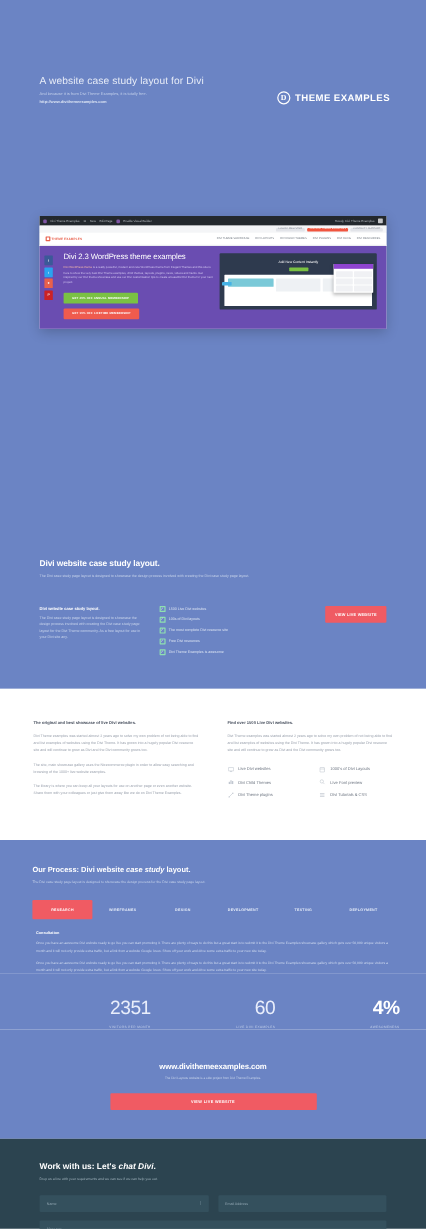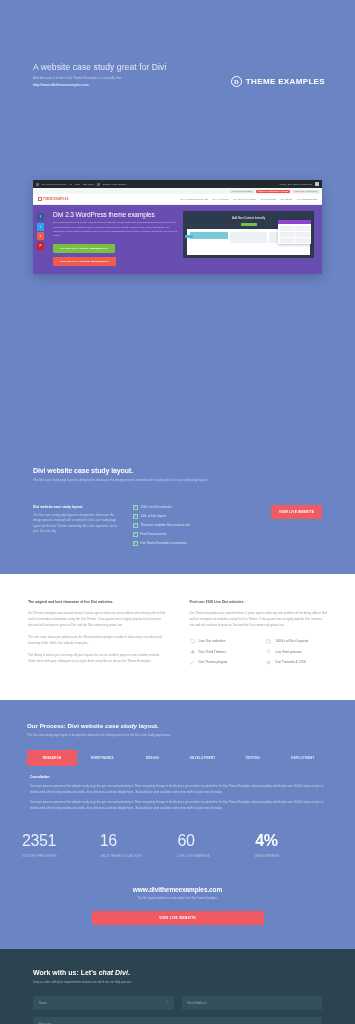--- a/index.html
+++ b/index.html
@@ -133,21 +133,21 @@
   .proc-sub { color: #c5d2ea; font-size: 2.9px; margin-top: 4px; }
   .tabs { display: flex; margin-top: 13px; }
   .tab { flex: 1; text-align: center; font-size: 3px; color: #e4ebf8; font-weight: bold; letter-spacing: .25px; padding: 6px 0; white-space: nowrap; }
   .tab.active { background: #f05b63; color: #ffffff; border-radius: 1px; }
   .tab-body { padding: 9px 3px 0; }
   .tab-body h5 { color: #ffffff; font-size: 3.2px; font-weight: bold; }
   .tab-body p { color: #cdd8ee; font-size: 2.8px; line-height: 1.95; margin-top: 5px; }
 
   
   .stats { display: flex; padding: 22px 22px 0; background: #6b84c4; }
-  .stat { flex: 1; text-align: left; }
+  .stat { flex: 1; text-align: right; }
   .stat-num { color: #e9eefb; font-size: 16px; font-weight: 300; letter-spacing: -.4px; line-height: 1; }
   .stat-num.bold { font-weight: bold; color: #ffffff; }
   .stat-lbl { color: #c3d0ea; font-size: 2.6px; letter-spacing: .35px; margin-top: 6px; }
 
   
   .cta-block { background: #6b84c4; padding: 28px 33px 24px; text-align: center; }
   .cta-dom { color: #ffffff; font-size: 6.5px; font-weight: bold; letter-spacing: -.1px; }
   .cta-note { color: #c5d2ea; font-size: 2.6px; margin-top: 4px; }
   .cta-wide { display: inline-block; background: #f05b63; color: #fff; font-size: 3.2px; font-weight: bold; padding: 5px 0; width: 172px; border-radius: 1px; margin-top: 11px; letter-spacing: .3px; }
 
@@ -162,21 +162,21 @@
   .textarea { background: #34505d; border-radius: 1px; margin-top: 7px; padding: 5px 6px; font-size: 3px; color: #8fa4b0; height: 48px; position: relative; }
 </style>
 </head>
 <body>
 
 <div class="page">
 
   <section class="hero">
     <div class="hero-top">
       <div class="hero-text">
-        <div class="hero-title">A website case study great for Divi</div>
+        <div class="hero-title">A website case study layout for Divi</div>
         <div class="hero-sub">And because it is from Divi Theme Examples, it is totally free.</div>
         <div class="hero-url">http://www.divithemeexamples.com</div>
       </div>
       <div class="hero-logo">
         <div class="logo-circle">D</div>
         <div class="logo-text">THEME EXAMPLES</div>
       </div>
     </div>
 
     <div class="browser">
@@ -378,24 +378,20 @@
       <p>Once you have an awesome Divi website ready to go live you can start promoting it. There are plenty of ways to do this but a great start is to submit it to the Divi Theme Examples showcase gallery which gets over 50,000 unique visitors a month and it will not only provide extra traffic, but a link from a website Google loves. Show off your work and drive some extra traffic to your new site today.</p>
     </div>
   </section>
 
   <section class="stats">
     <div class="stat">
       <div class="stat-num">2351</div>
       <div class="stat-lbl">VISITORS PER MONTH</div>
     </div>
     <div class="stat">
-      <div class="stat-num">16</div>
-      <div class="stat-lbl">CHILD THEMES &amp; LAYOUTS</div>
-    </div>
-    <div class="stat">
       <div class="stat-num">60</div>
       <div class="stat-lbl">LIVE DIVI EXAMPLES</div>
     </div>
     <div class="stat">
       <div class="stat-num bold">4%</div>
       <div class="stat-lbl">AWESOMENESS</div>
     </div>
   </section>
 
   <section class="cta-block">

